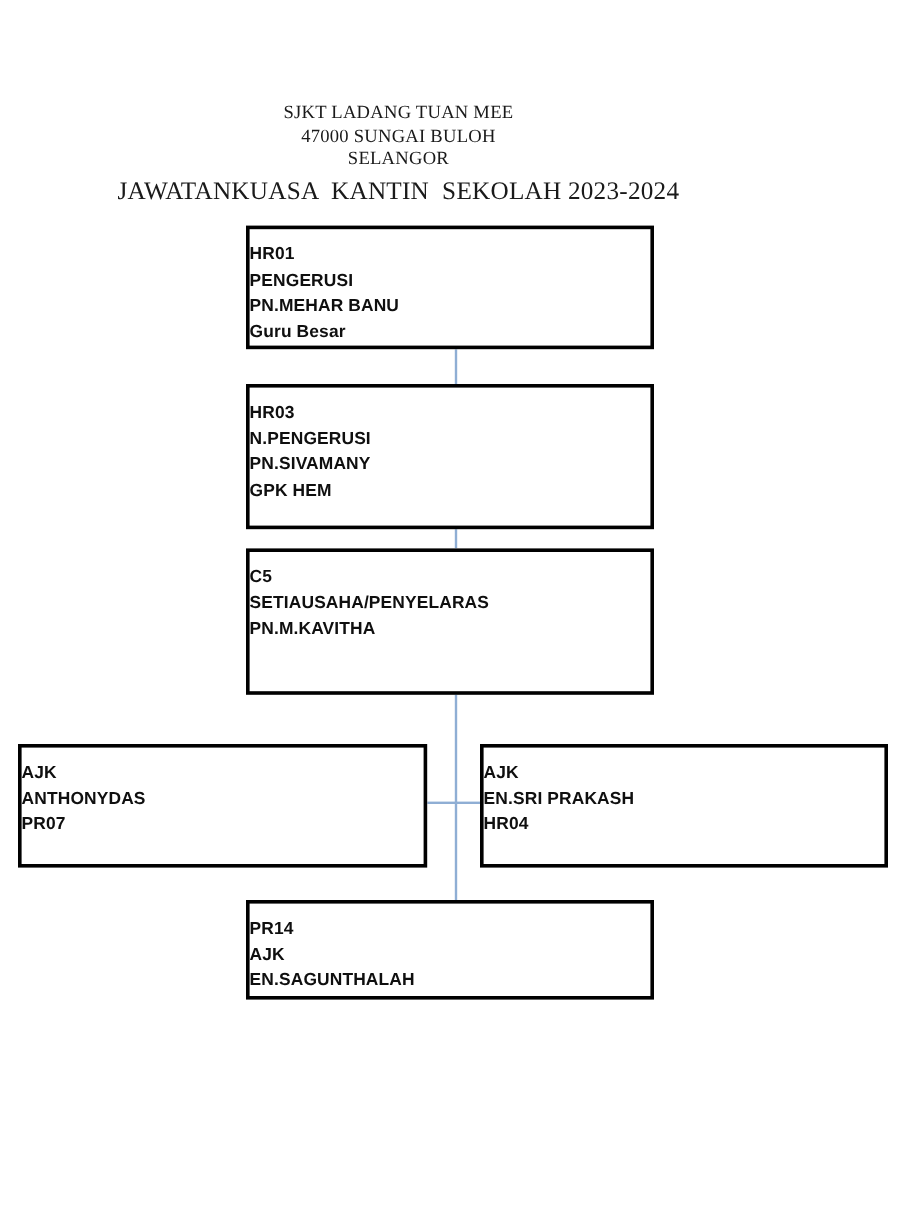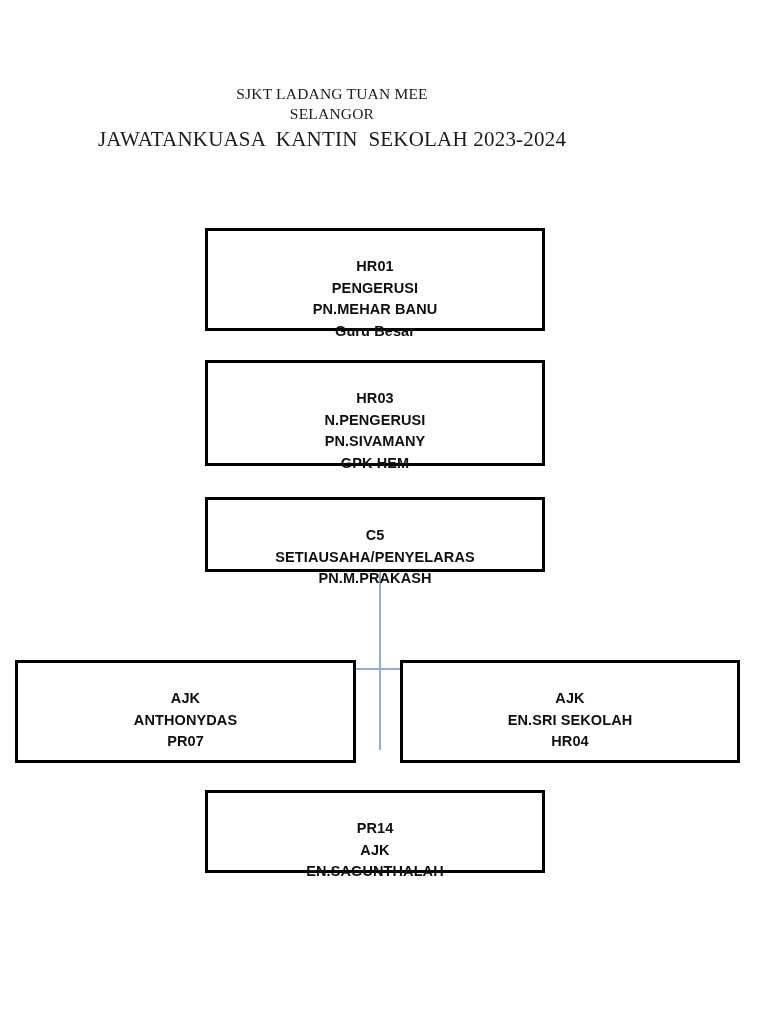--- a/index.html
+++ b/index.html
@@ -47,46 +47,45 @@
   .conn-v { width: 2px; }
   .conn-h { height: 2px; }
 
   
   .node {
     position: absolute;
     box-sizing: border-box;
     border: 3px solid #000000;
     background: #ffffff;
     z-index: 2;
-    text-align: center;
-    padding-top: 25px;
-    margin-top: 40px;
+    padding-top: 11px;
   }
   .node .line {
     font-size: 14.5px;
     font-weight: bold;
     line-height: 21.5px;
     color: #0f0f0f;
     letter-spacing: 0.1px;
     white-space: nowrap;
   }
 
   
   #node-pengerusi   { left: 205px; top: 188px; width: 340px; height: 103px; }
-  #node-npengerusi  { left: 205px; top: 320px; width: 340px; height: 106px; }
-  #node-setiausaha  { left: 205px; top: 457px; width: 340px; height: 75px; }
+  #node-npengerusi  { left: 205px; top: 320px; width: 340px; height: 121px; }
+  #node-setiausaha  { left: 205px; top: 457px; width: 340px; height: 122px; }
   #node-ajk-left    { left: 15px;  top: 620px; width: 341px; height: 103px; }
   #node-ajk-right   { left: 400px; top: 620px; width: 340px; height: 103px; }
   #node-ajk-bottom  { left: 205px; top: 750px; width: 340px; height: 83px; }
 </style>
 </head>
 <body>
 
 <div class="header">
   <div class="addr-line">SJKT LADANG TUAN MEE</div>
+  <div class="addr-line">47000 SUNGAI BULOH</div>
   <div class="addr-line">SELANGOR</div>
   <div class="title-line">JAWATANKUASA  KANTIN  SEKOLAH 2023-2024</div>
 </div>
 
 <div class="conn conn-v" style="left:379px; top:291px; height:29px;"></div>
 
 <div class="conn conn-v" style="left:379px; top:426px; height:31px;"></div>
 
 <div class="conn conn-v" style="left:379px; top:560px; height:190px;"></div>
 
@@ -102,32 +101,32 @@
 <div class="node" id="node-npengerusi">
   <div class="line">HR03</div>
   <div class="line">N.PENGERUSI</div>
   <div class="line">PN.SIVAMANY</div>
   <div class="line">GPK HEM</div>
 </div>
 
 <div class="node" id="node-setiausaha">
   <div class="line">C5</div>
   <div class="line">SETIAUSAHA/PENYELARAS</div>
-  <div class="line">PN.M.PRAKASH</div>
+  <div class="line">PN.M.KAVITHA</div>
 </div>
 
 <div class="node" id="node-ajk-left">
   <div class="line">AJK</div>
   <div class="line">ANTHONYDAS</div>
   <div class="line">PR07</div>
 </div>
 
 <div class="node" id="node-ajk-right">
   <div class="line">AJK</div>
-  <div class="line">EN.SRI SEKOLAH</div>
+  <div class="line">EN.SRI PRAKASH</div>
   <div class="line">HR04</div>
 </div>
 
 <div class="node" id="node-ajk-bottom">
   <div class="line">PR14</div>
   <div class="line">AJK</div>
   <div class="line">EN.SAGUNTHALAH</div>
 </div>
 
 </body></html>

